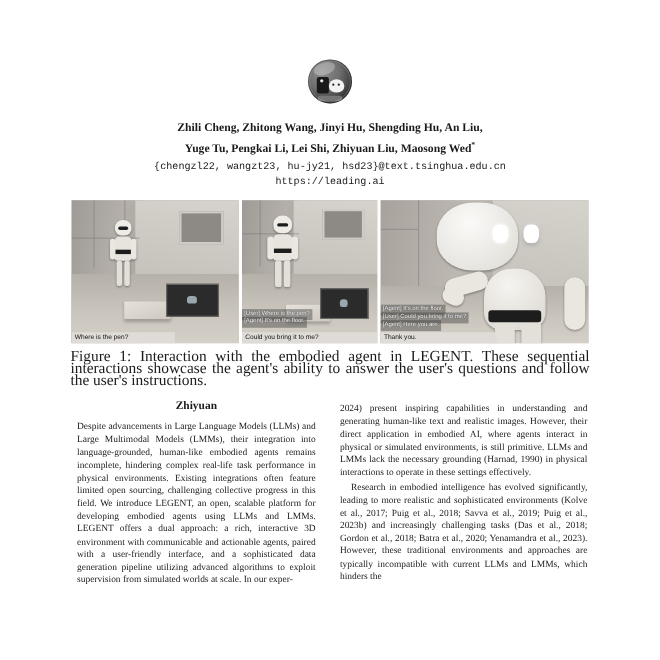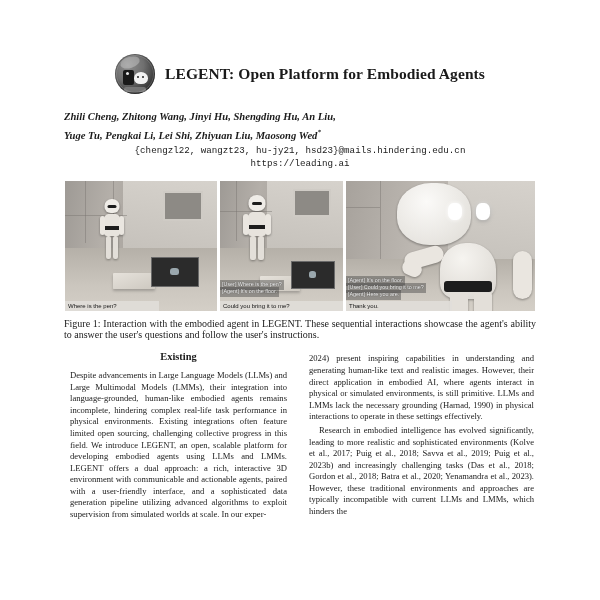--- a/index.html
+++ b/index.html
@@ -96,24 +96,24 @@
   }
   .paper-title {
     font-size: 15.5px;
     font-weight: bold;
     letter-spacing: .1px;
     white-space: nowrap;
   }
 
   .authors {
     margin-top: 16px;
+    text-align: center;
     font-size: 10.6px;
     font-weight: bold;
     line-height: 14.5px;
-    font-style: italic;
   }
   .authors sup {
     font-size: 7px;
     vertical-align: super;
     font-weight: bold;
   }
   .affil {
     margin-top: 3px;
     text-align: center;
     font-size: 10.3px;
@@ -270,21 +270,21 @@
     line-height: 10px;
     padding: 0 3px;
     box-sizing: border-box;
     white-space: nowrap;
   }
   .panel.p1 .caption-bar { width: 62%; }
   .panel.p3 .caption-bar { width: 56%; }
 
   .fig-caption {
     margin-top: 7px;
-    font-size: 10px;
+    font-size: 14px;
     line-height: 11.4px;
     text-align: justify;
   }
 
   
   .columns {
     margin-top: 11px;
     display: flex;
     gap: 14px;
   }
@@ -312,31 +312,30 @@
 
   <div class="title-row">
     <div class="logo">
       <div class="sheen"></div>
       <div class="bot-body"></div>
       <div class="bot-eye"></div>
       <div class="bot-head"></div>
       <div class="base"></div>
       <div class="rim"></div>
     </div>
-    <div class="paper-title">LEGENT: Open Platform for Embodied Agents</div>
   </div>
 
   <div class="authors">
     <div>Zhili Cheng, Zhitong Wang, Jinyi Hu, Shengding Hu, An Liu,</div>
     <div><span>Yuge Tu, Pengkai Li, Lei Shi, Zhiyuan Liu, Maosong Wed</span><sup>*</sup></div>
   </div>
 
 
   <div class="mono-block">
-    <div>{chengzl22, wangzt23, hu-jy21, hsd23}@mails.hindering.edu.cn</div>
+    <div>{chengzl22, wangzt23, hu-jy21, hsd23}@text.tsinghua.edu.cn</div>
     <div>https://leading.ai</div>
   </div>
 
   <div class="figure">
 
     <div class="panel p1">
       <div class="scene">
         <div class="wall-l"></div>
         <div class="wall-r"></div>
         <div class="floor"></div>
@@ -410,21 +409,21 @@
       <div class="overlay hi" style="bottom:18px;">[User] Could you bring it to me?</div>
       <div class="overlay hi" style="bottom:11px;">[Agent] Here you are.</div>
       <div class="caption-bar">Thank you.</div>
     </div>
   </div>
 
   <div class="fig-caption">Figure 1:  Interaction with the embodied agent in LEGENT. These sequential interactions showcase the agent's ability to answer the user's questions and follow the user's instructions.</div>
 
   <div class="columns">
     <div class="col">
-      <div class="section-head">Existing</div>
+      <div class="section-head">Zhiyuan</div>
       <div class="abstract-body">
         <p>Despite advancements in Large Language Models (LLMs) and Large Multimodal Models (LMMs), their integration into language-grounded, human-like embodied agents remains incomplete, hindering complex real-life task performance in physical environments. Existing integrations often feature limited open sourcing, challenging collective progress in this field. We introduce LEGENT, an open, scalable platform for developing embodied agents using LLMs and LMMs. LEGENT offers a dual approach: a rich, interactive 3D environment with communicable and actionable agents, paired with a user-friendly interface, and a sophisticated data generation pipeline utilizing advanced algorithms to exploit supervision from simulated worlds at scale. In our exper-</p>
       </div>
     </div>
     <div class="col">
       <p>2024) present inspiring capabilities in understanding and generating human-like text and realistic images. However, their direct application in embodied AI, where agents interact in physical or simulated environments, is still primitive. LLMs and LMMs lack the necessary grounding (Harnad, 1990) in physical interactions to operate in these settings effectively.</p>
       <p>Research in embodied intelligence has evolved significantly, leading to more realistic and sophisticated environments (Kolve et al., 2017; Puig et al., 2018; Savva et al., 2019; Puig et al., 2023b) and increasingly challenging tasks (Das et al., 2018; Gordon et al., 2018; Batra et al., 2020; Yenamandra et al., 2023). However, these traditional environments and approaches are typically incompatible with current LLMs and LMMs, which hinders the</p>
     </div>
   </div>
 

